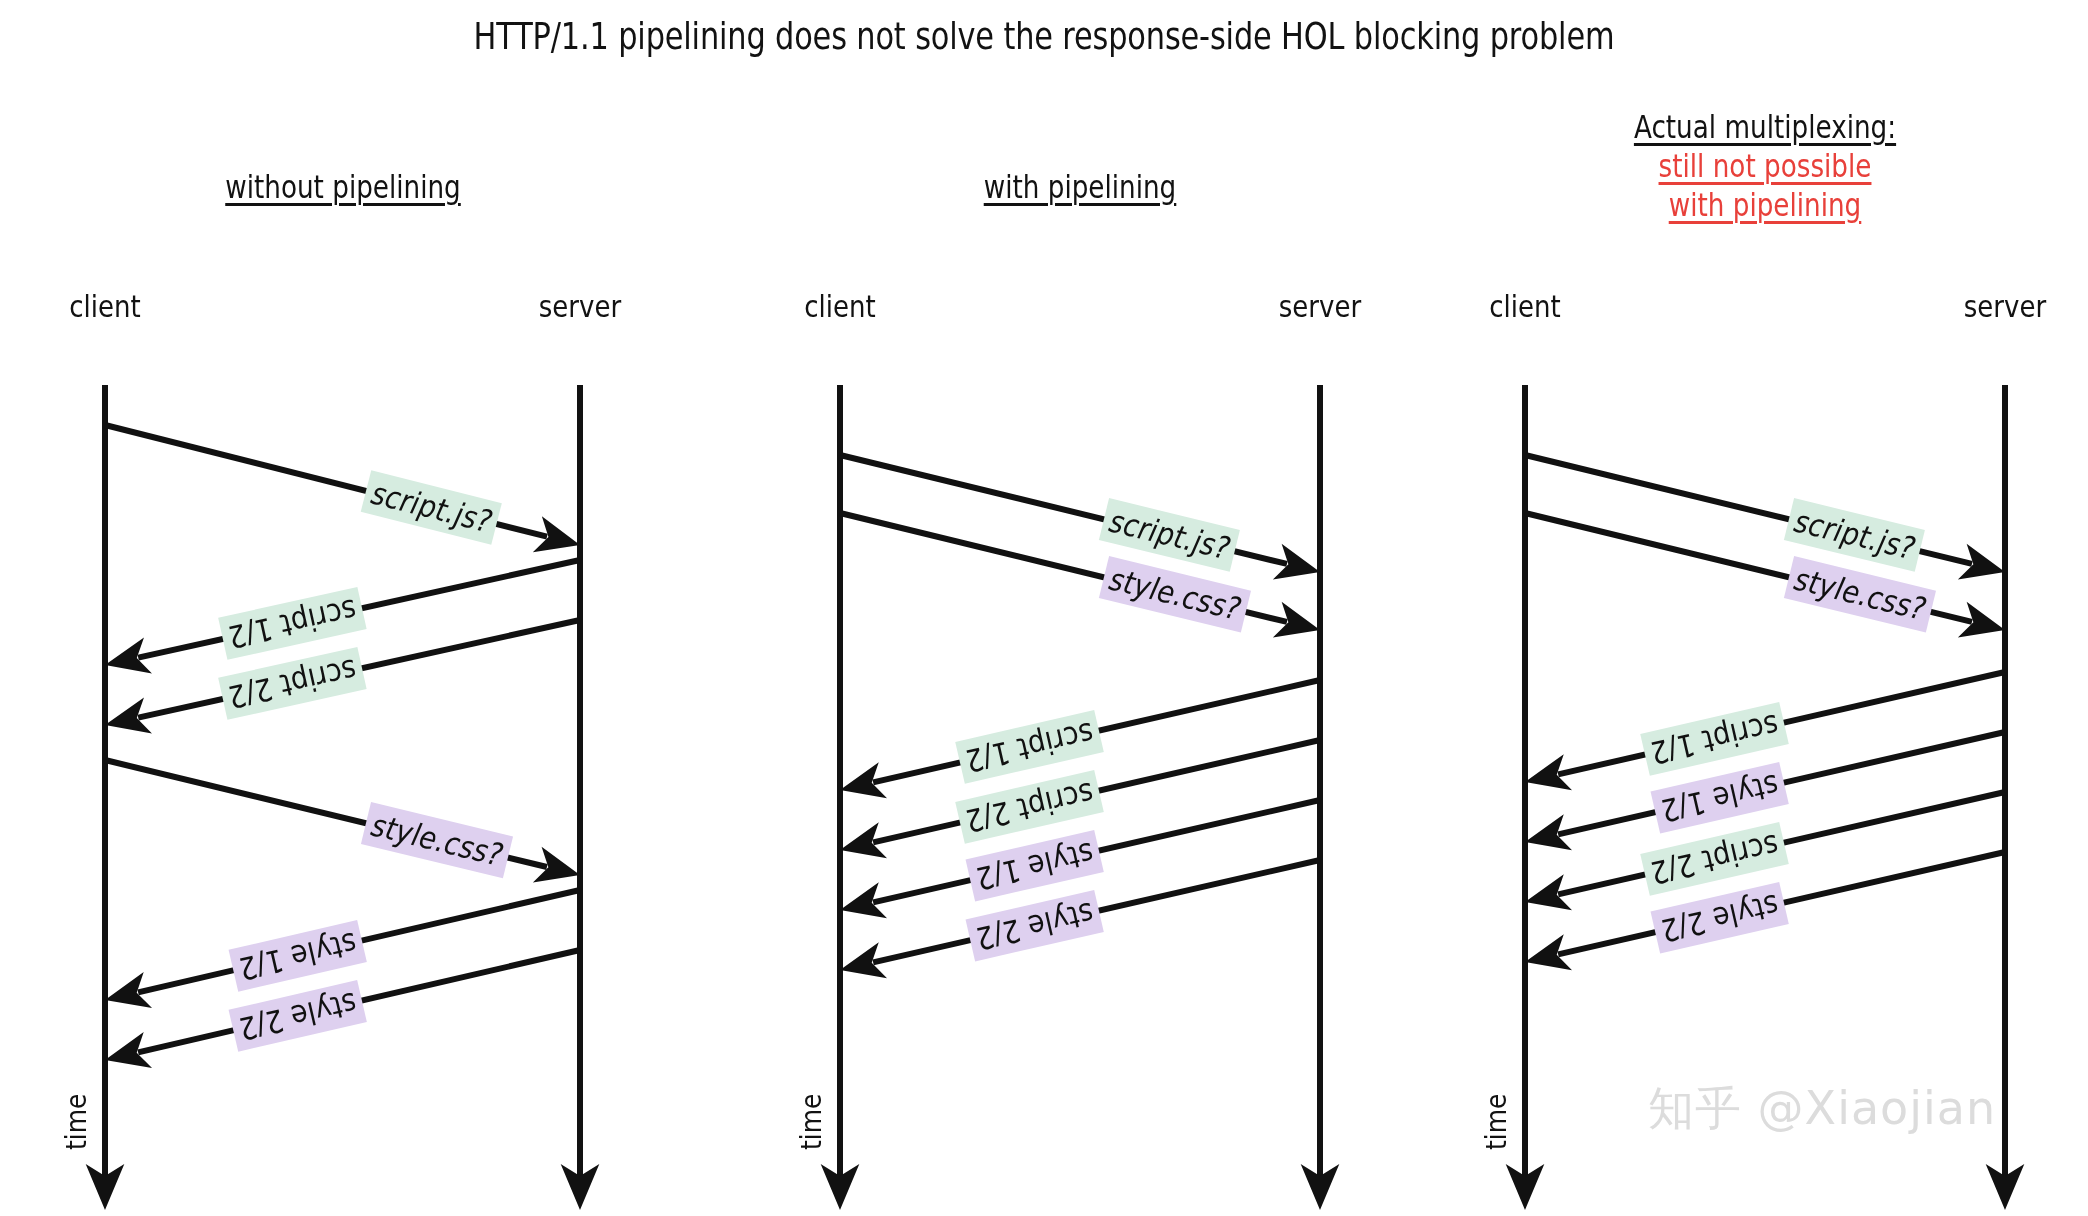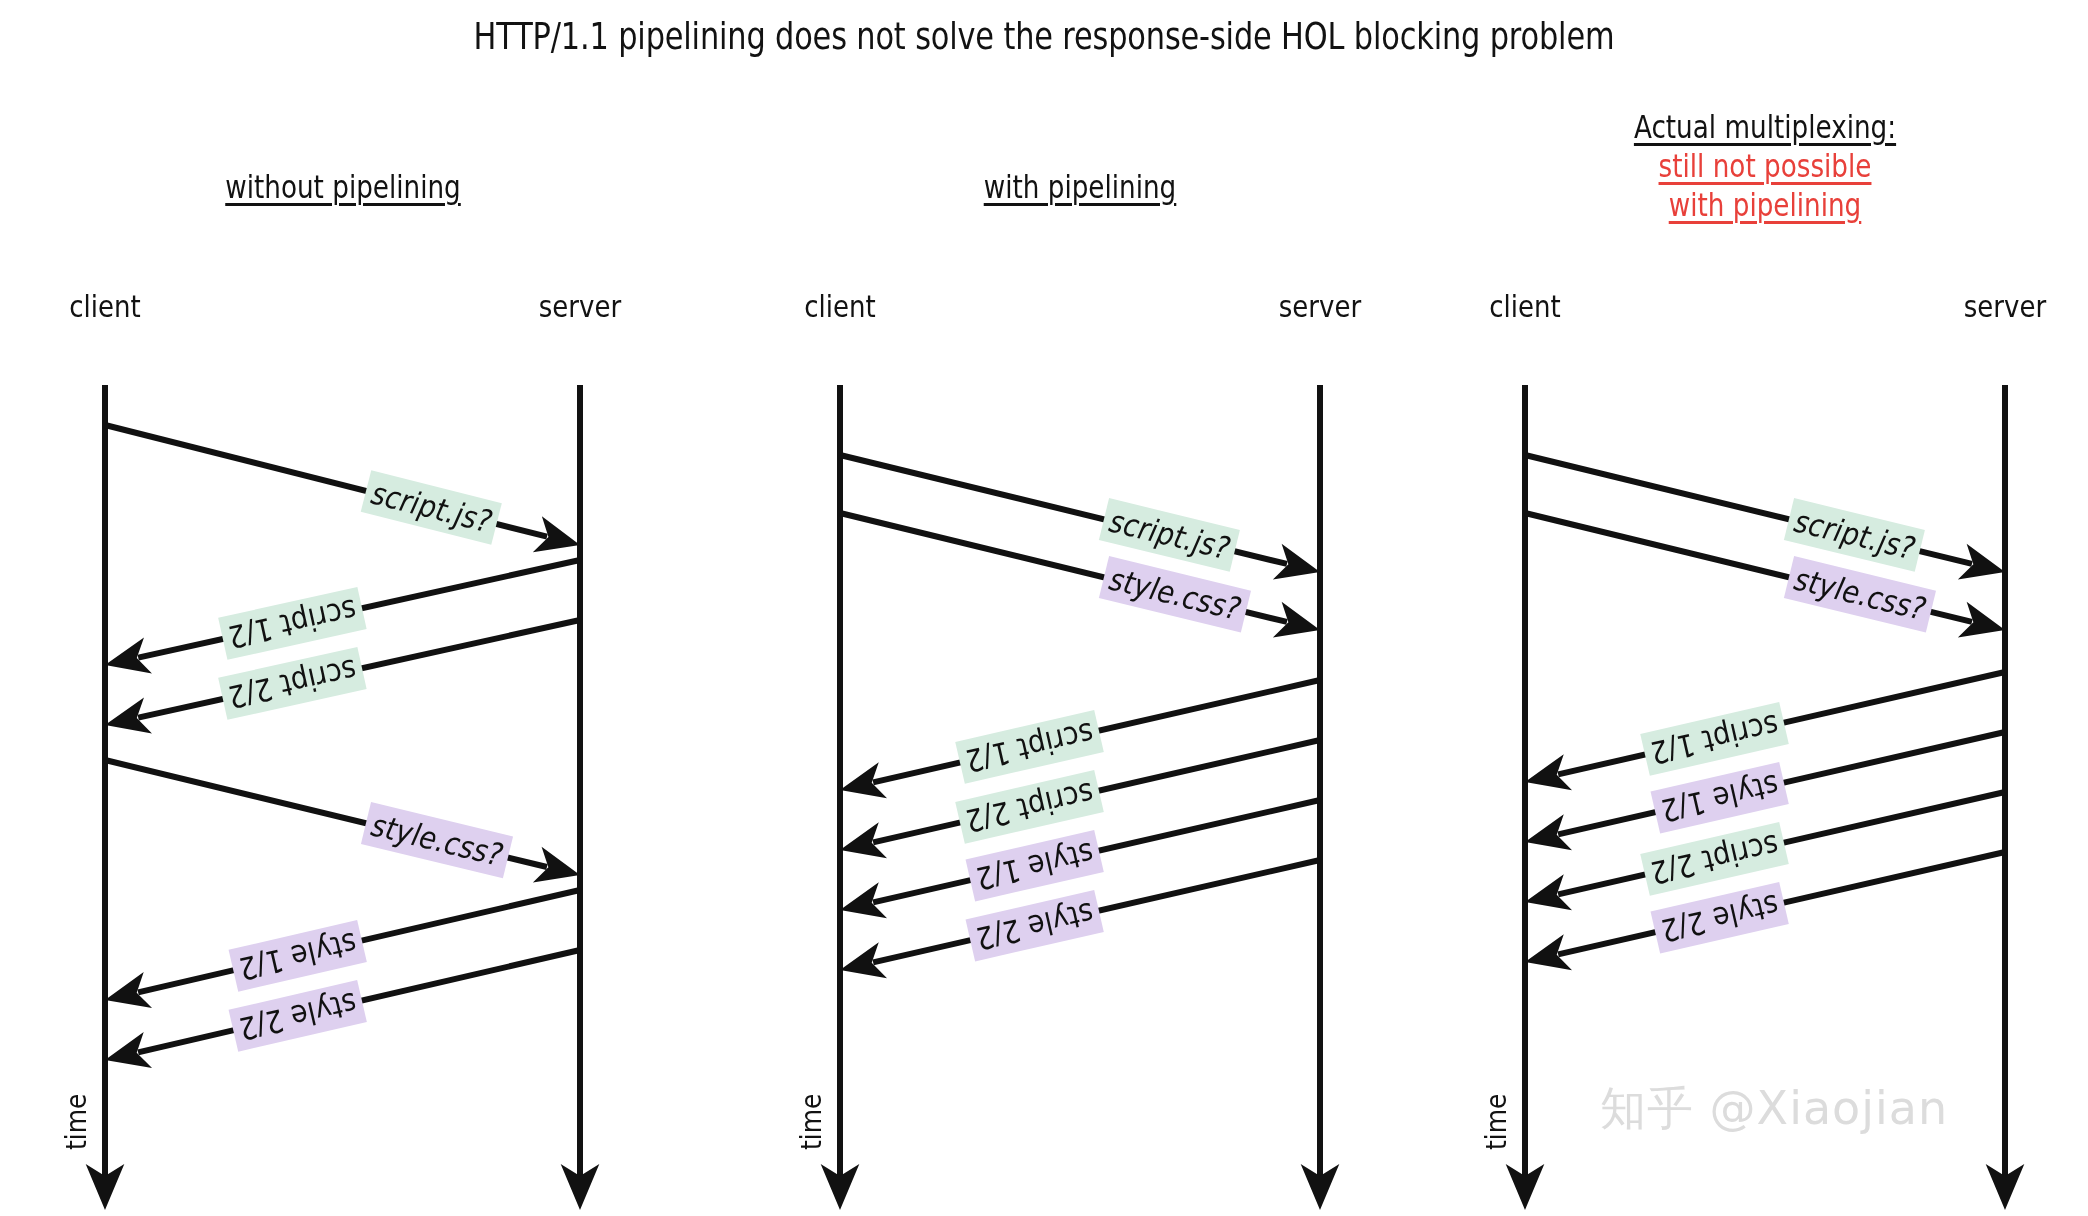--- a/index.html
+++ b/index.html
@@ -78,21 +78,21 @@
     color: #111111;
     padding: 3px 7px 4px 7px;
     white-space: nowrap;
     transform-origin: 0 50%;
     font-style: italic;
     letter-spacing: 0.2px;
   }
   .msg-label.plain { font-style: normal; }
   #watermark {
     position: absolute;
-    left: 1600px;
+    left: 1648px;
     top: 1078px;
     font-family: "DejaVu Sans", sans-serif;
     font-size: 46px;
     color: #dcdcdc;
     white-space: nowrap;
     letter-spacing: 1px;
   }
 </style>
 </head>
 <body>

